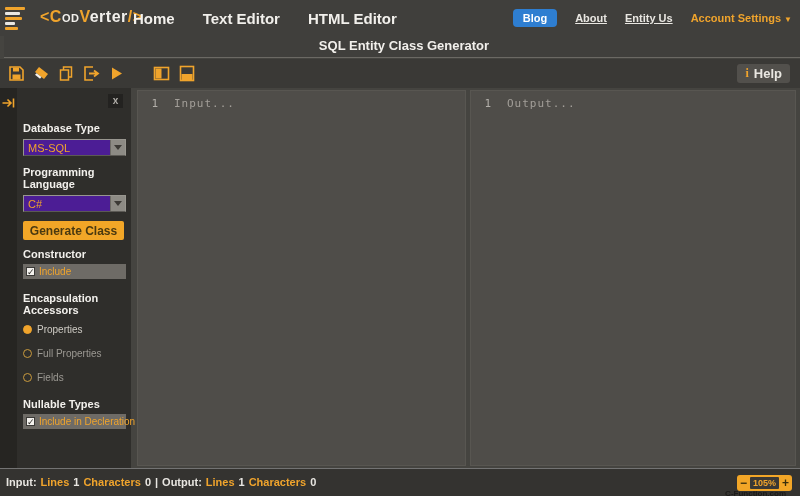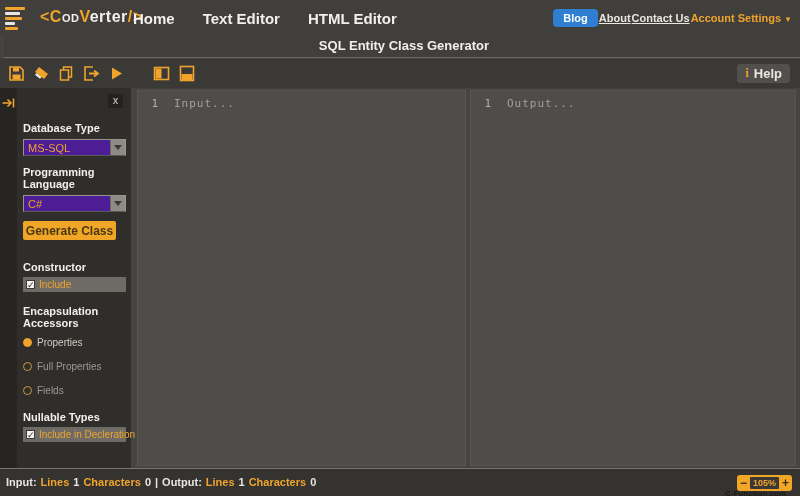--- a/index.html
+++ b/index.html
@@ -15,21 +15,21 @@
   .b2 { width:15px; background:#e9e7e2; }
   .b3 { width:17px; background:#f0a42c; }
   .b4 { width:10px; background:#e9e7e2; }
   .b5 { width:13px; background:#f0a42c; }
   .logo { position:absolute; left:40px; top:8px; font-size:16px; font-weight:bold; letter-spacing:0.5px; white-space:nowrap;text-align:center; }
   .logo .org { color:#f0a42c; }
   .logo .wht { color:#f2f0ec; }
   .logo .sc  { color:#f2f0ec; text-transform:uppercase; font-size:11px; }
   .nav-menu { position:absolute; left:133px; top:0; height:36px; display:flex; align-items:center; gap:28px; }
   .nav-item { color:#f2f0ec; font-size:15px; font-weight:bold; cursor:pointer; }
-  .nav-right { position:absolute; right:8px; top:0; height:36px; display:flex; align-items:center; gap:1px;text-align:right; }
+  .nav-right { position:absolute; right:8px; top:0; height:36px; display:flex; align-items:center; gap:18px;text-align:right; }
   .blog-btn { background:#2e7ed1; color:#fff; font-size:11px; font-weight:bold; padding:3px 10px; border-radius:4px; cursor:pointer; }
   .nav-link { color:#e9e7e2; font-size:11px; font-weight:bold; text-decoration:underline; cursor:pointer; }
   .account { color:#f0a42c; font-size:11px; font-weight:bold; cursor:pointer; }
   .account .caret { font-size:8px; margin-left:3px; }
 
   
   .titlebar { position:absolute; top:36px; left:4px; width:800px; height:22px; background:#403f3c;
               border-bottom:1px solid #6b6964; text-align:center; }
   .titlebar span { color:#f2f0ec; font-size:13px; font-weight:bold; line-height:20px; }
 
@@ -52,23 +52,23 @@
   .close-x { position:absolute; top:6px; right:8px; width:15px; height:14px; background:#232220; color:#b0ada8;
              font-size:10px; font-weight:bold; text-align:center; line-height:14px; cursor:pointer; }
   .s-label { color:#f2f0ec; font-size:11px; font-weight:bold; }
   .lbl-dbtype { margin-top:28px; }
   .sel { margin-top:5px; width:103px; height:17px; background:#4c1d95; border:1px solid #98968f; border-bottom-color:#5c5a55;
          display:flex; align-items:center; cursor:pointer; }
   .sel-value { flex:1; color:#f0a42c; font-size:11px; padding-left:4px; white-space:nowrap; overflow:hidden; }
   .sel-arrow { width:15px; height:15px; background:#8d8b85; border-left:1px solid #6e6c66; display:flex; align-items:center; justify-content:center; }
   .chev { width:0; height:0; border-left:4px solid transparent; border-right:4px solid transparent; border-top:5px solid #3c3a36; }
   .lbl-lang { margin-top:10px; }
-  .gen-btn { margin-top:9px; width:93px; height:19px; background:#f2a627; border:none; border-radius:2px;
+  .gen-btn { margin-top:9px; width:101px; height:19px; background:#f2a627; border:none; border-radius:2px;
              color:#4a3910; font-size:12px; font-weight:bold; font-family:"Liberation Sans",sans-serif; cursor:pointer; }
-  .lbl-constructor { margin-top:21px; }
+  .lbl-constructor { margin-top:8px; }
   .chk-row { margin-top:4px; width:103px; height:15px; background:#6e6b66; display:flex; align-items:center; padding-left:3px; cursor:pointer; }
   .chk-box { width:9px; height:9px; background:#f4f2ee; border:1px solid #3a3936; color:#2b2a27; font-size:9px;
              line-height:8px; text-align:center; }
   .chk-label { color:#f0a42c; font-size:10px; margin-left:4px; white-space:nowrap; }
   .lbl-encaps { margin-top:13px; }
   .radio-row { margin-top:8px; display:flex; align-items:center; cursor:pointer; }
   .radio-row.spaced { margin-top:13px; }
   .radio-dot { width:9px; height:9px; border-radius:50%; }
   .radio-dot.on { background:#f0a42c; border:1px solid #f0a42c; }
   .radio-dot.off { background:transparent; border:1px solid #c99a3e; }
@@ -113,21 +113,21 @@
       <span class="org">&lt;</span><span class="org">C</span><span class="sc">od</span><span class="org">V</span><span class="wht">erter</span><span class="org">/&gt;</span>
     </div>
     <nav class="nav-menu">
       <span class="nav-item">Home</span>
       <span class="nav-item">Text Editor</span>
       <span class="nav-item">HTML Editor</span>
     </nav>
     <div class="nav-right">
       <span class="blog-btn">Blog</span>
       <span class="nav-link">About</span>
-      <span class="nav-link">Contact Us</span>
+      <span class="nav-link">Entity Us</span>
       <span class="account"><span>Account Settings</span><span class="caret">▼</span></span>
     </div>
   </div>
 
   <div class="titlebar">
     <span>SQL Entity Class Generator</span>
   </div>
 
   <div class="toolbar">
     <div class="tool">

